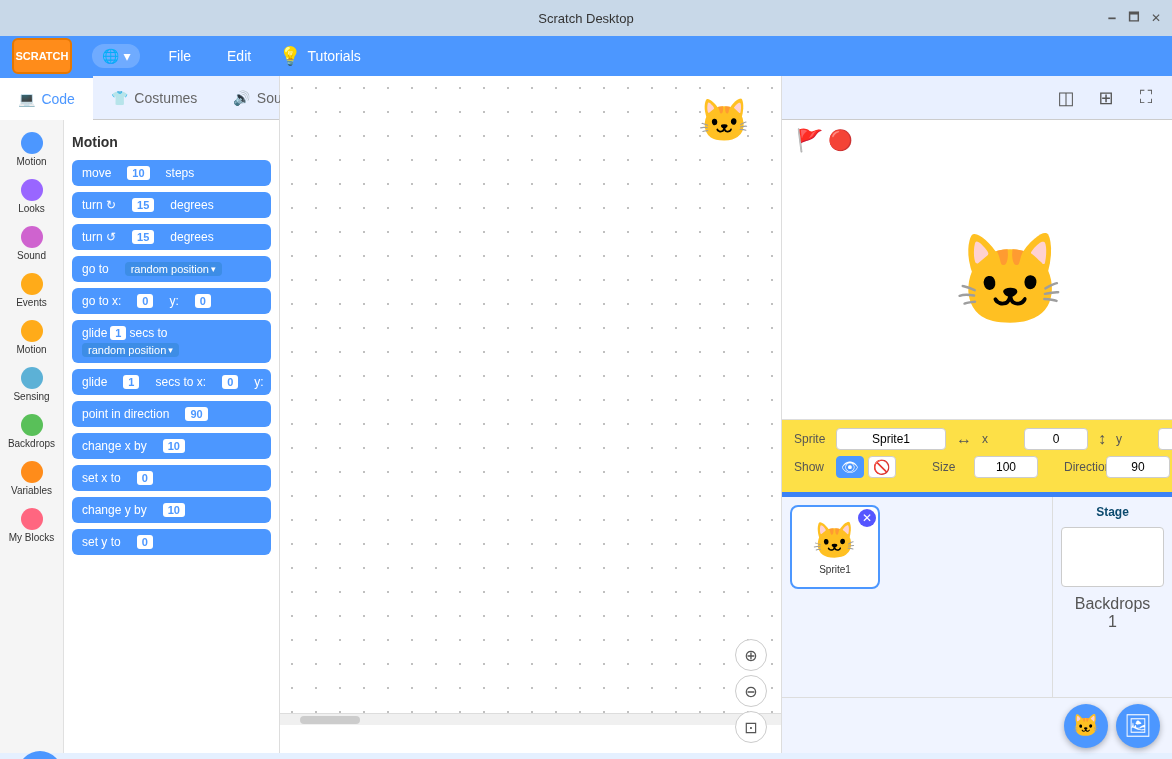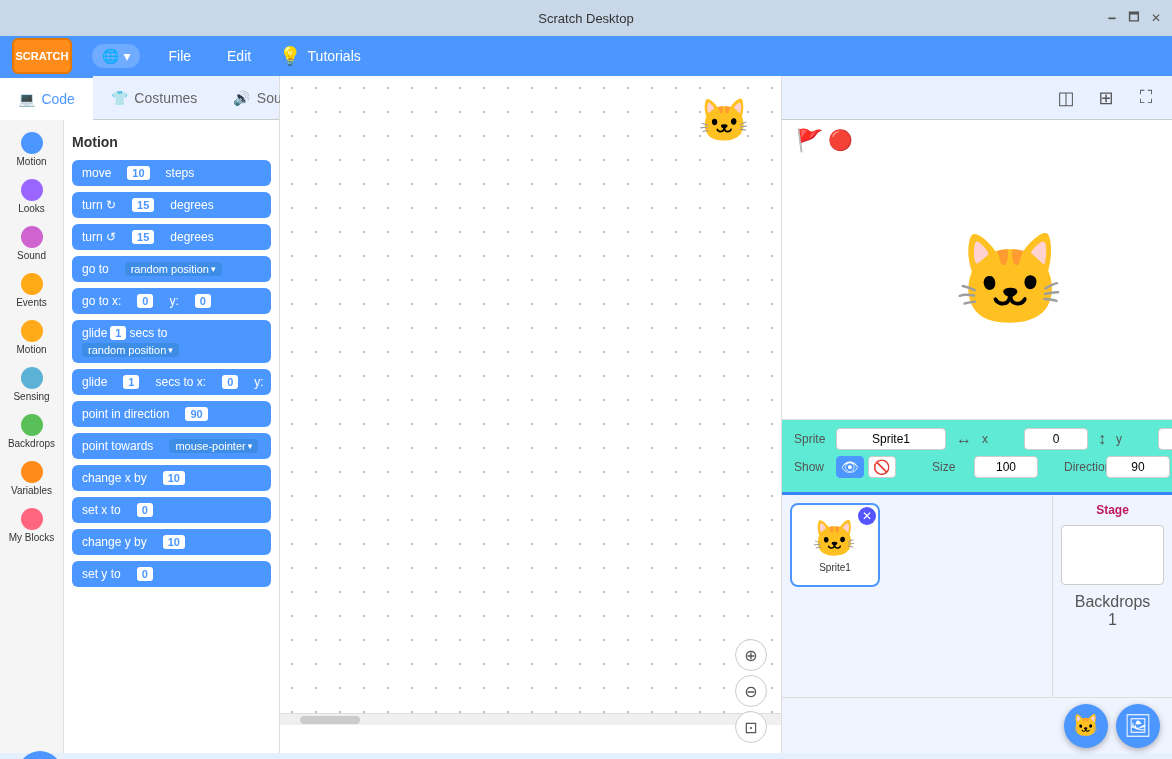--- a/index.html
+++ b/index.html
@@ -270,23 +270,23 @@
       font-size: 22px; color: #5cb85c;
     }
     .stop-btn {
       background: none; border: none; cursor: pointer;
       position: absolute; left: 46px; top: 8px;
       font-size: 20px; color: #e05050;
     }
 
     
     .sprite-props {
-      background: #5eead4;
+      background: #fde047;
       padding: 8px 12px;
-      border-bottom: 3px solid #3b82f6;
+      border-bottom: 5px solid #3b82f6;
     }
     .sprite-props-row {
       display: flex;
       align-items: center;
       gap: 10px;
       margin-bottom: 6px;
     }
     .prop-label {
       font-size: 12px;
       color: #555;
@@ -348,21 +348,21 @@
     
     .stage-section {
       width: 120px;
       background: #f0f4ff;
       border-left: 1px solid #ddd;
       display: flex;
       flex-direction: column;
       padding: 8px;
     }
     .stage-section-title {
-      font-size: 12px; font-weight: bold; color: #be185d;
+      font-size: 12px; font-weight: bold; color: #0c4a6e;
       text-align: center; margin-bottom: 8px;
     }
     .stage-thumb {
       width: 100%;
       height: 60px;
       background: white;
       border: 1px solid #ccc;
       border-radius: 4px;
       margin-bottom: 8px;
     }
@@ -534,24 +534,20 @@
           <span class="block-value">0</span>
           <span>y:</span>
           <span class="block-value">0</span>
         </div>
 
         <div class="block">
           <span>point in direction</span>
           <span class="block-value">90</span>
         </div>
 
-        <div class="block">
-          <span>point towards</span>
-          <span class="block-dropdown">mouse-pointer</span>
-        </div>
 
         <div class="block">
           <span>change x by</span>
           <span class="block-value">10</span>
         </div>
 
         <div class="block">
           <span>set x to</span>
           <span class="block-value">0</span>
         </div>

